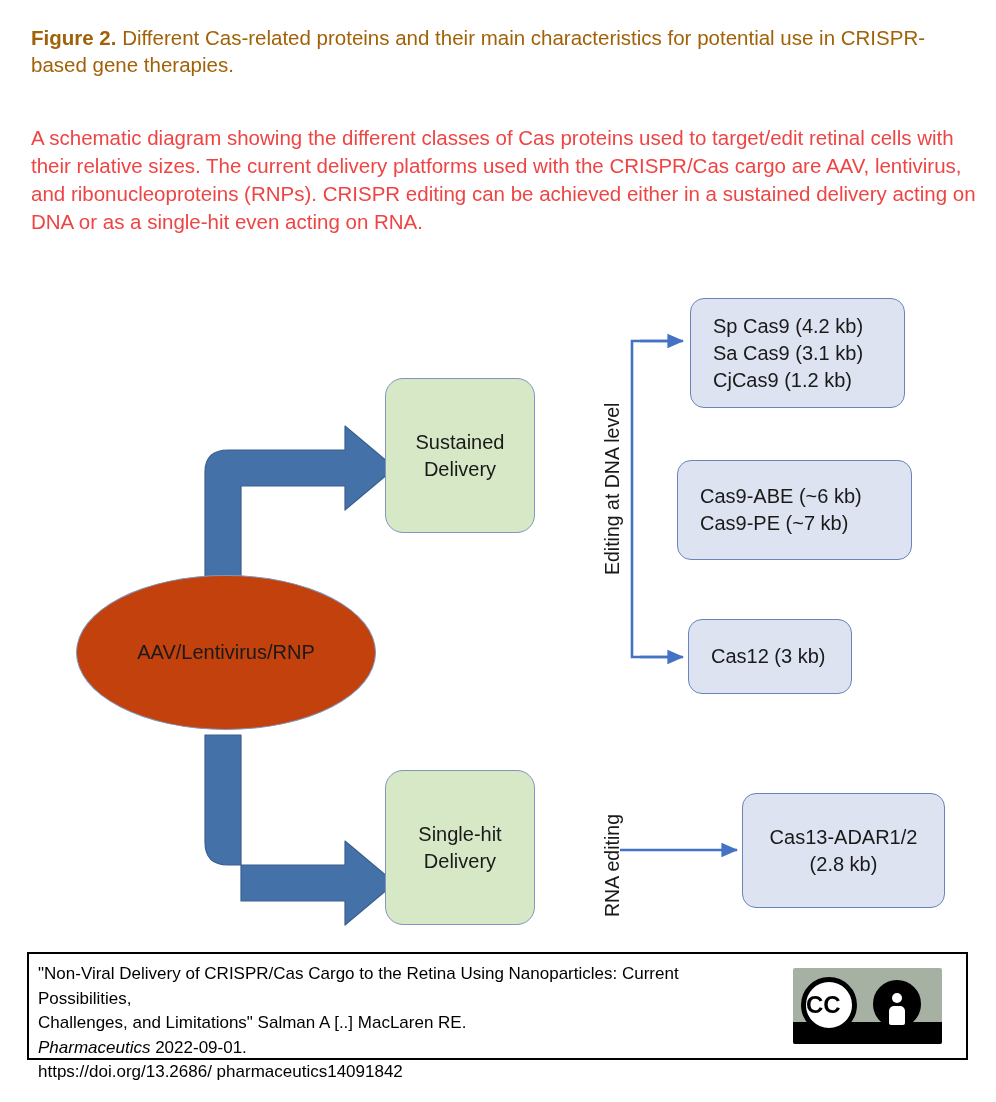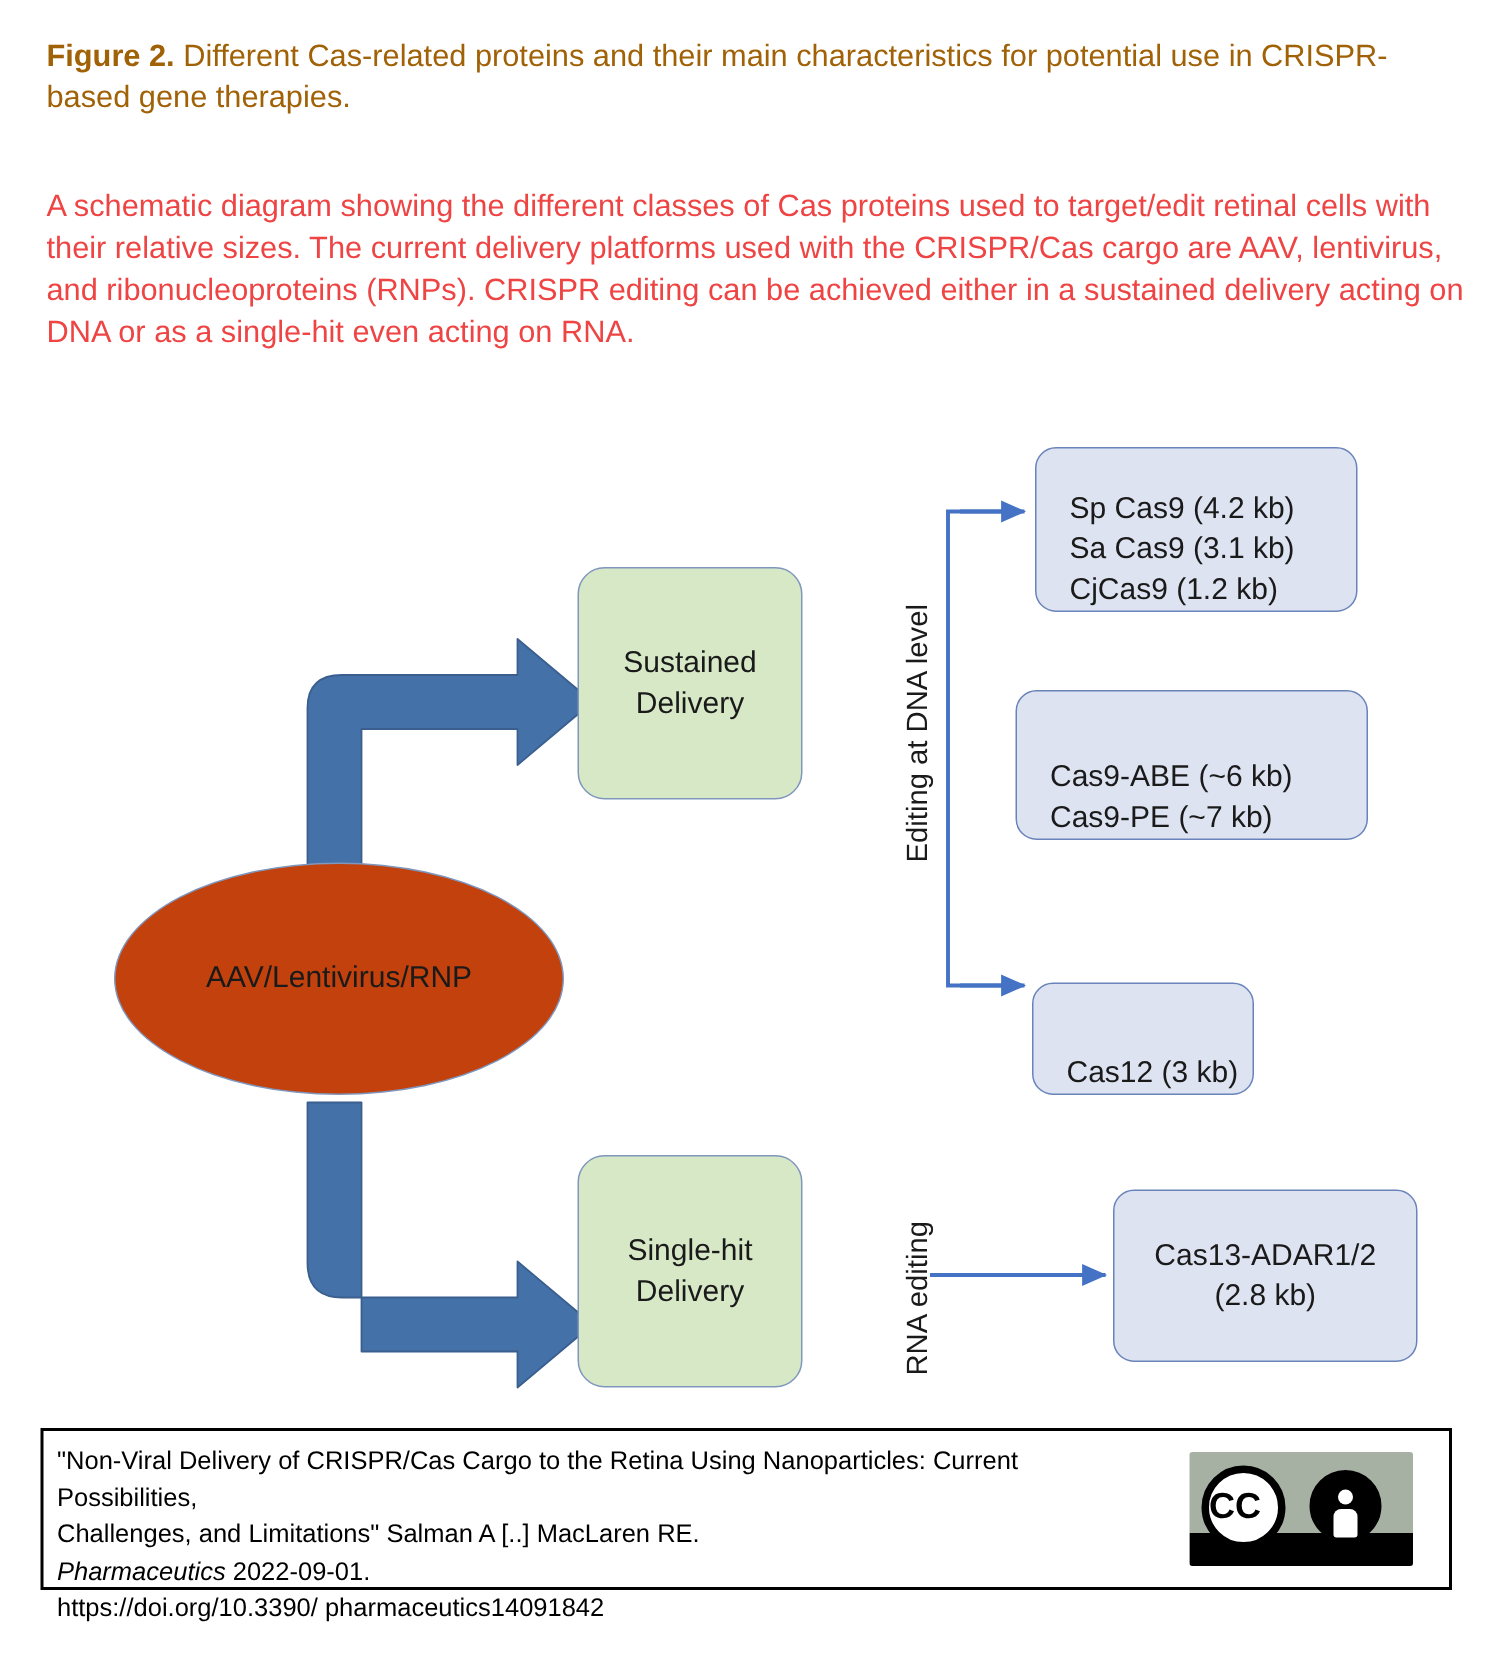--- a/index.html
+++ b/index.html
@@ -76,21 +76,20 @@
   }
   .node-ellipse {
     background: #c2410c;
     border: 1.6px solid #7f96bd;
     border-radius: 50%;
   }
   .node-blue.align-left {
     justify-content: flex-start;
     padding-left: 22px;
     text-align: left;
-    align-items: flex-end;
   }
 
   .vlabel {
     position: absolute;
     font-size: 19.5px;
     color: #1a1a1a;
     white-space: nowrap;
     transform-origin: 0 0;
     transform: rotate(-90deg);
   }
@@ -245,39 +244,39 @@
     </div>
   </div>
 
   <div class="node node-blue align-left" style="left:677px; top:180px; width:235px; height:100px;">
     <div>
       <div>Cas9-ABE (~6 kb)</div>
       <div>Cas9-PE (~7 kb)</div>
     </div>
   </div>
 
-  <div class="node node-blue align-left" style="left:688px; top:339px; width:148px; height:75px;margin-top:36px;">
+  <div class="node node-blue align-left" style="left:688px; top:339px; width:164px; height:75px;">
     <div>Cas12 (3 kb)</div>
   </div>
 
   <div class="node node-blue" style="left:742px; top:513px; width:203px; height:115px;">
     <div>
       <div>Cas13-ADAR1/2</div>
       <div>(2.8 kb)</div>
     </div>
   </div>
 
 </div>
 
 <div id="source-box">
   <div id="source-text">
     <div>"Non-Viral Delivery of CRISPR/Cas Cargo to the Retina Using Nanoparticles: Current Possibilities,</div>
     <div>Challenges, and Limitations" Salman A [..] MacLaren RE.</div>
     <div><span class="italic">Pharmaceutics</span><span> 2022-09-01.</span></div>
-    <div>https://doi.org/10.3390/ pharmaceutics14091842</div>
+    <div>https://doi.org/13.2686/ pharmaceutics14091842</div>
   </div>
 
   <div id="cc-badge">
     <div class="cc-bottom-bar"></div>
     <div class="cc-by-text">BY</div>
     <div class="cc-circle cc-circle-1">
       <span class="cc-glyph">CC</span>
     </div>
     <div class="cc-circle cc-circle-2">
       <span class="by-person-head"></span>

